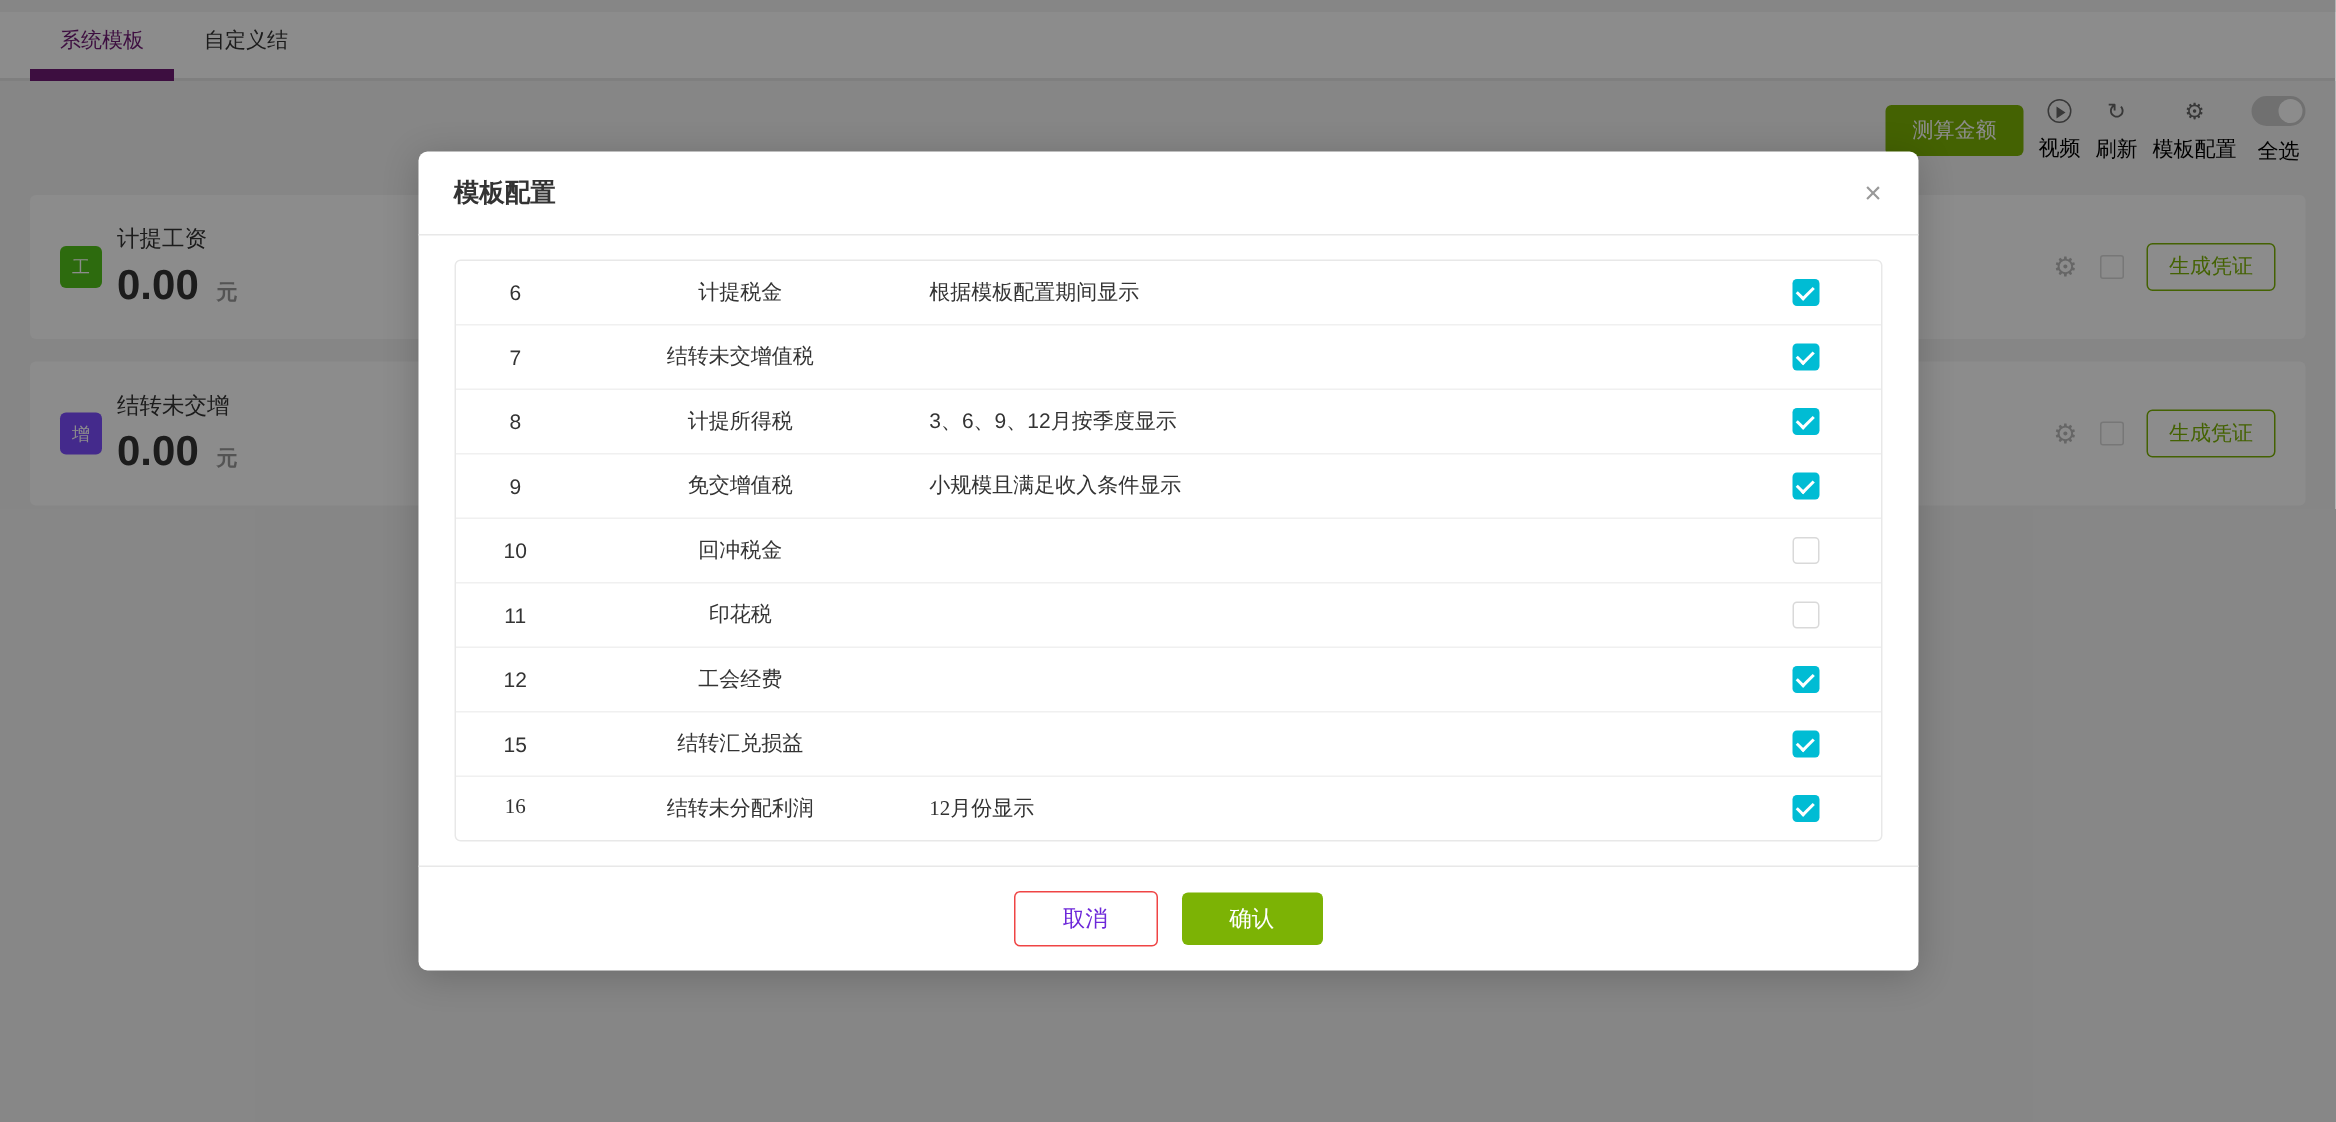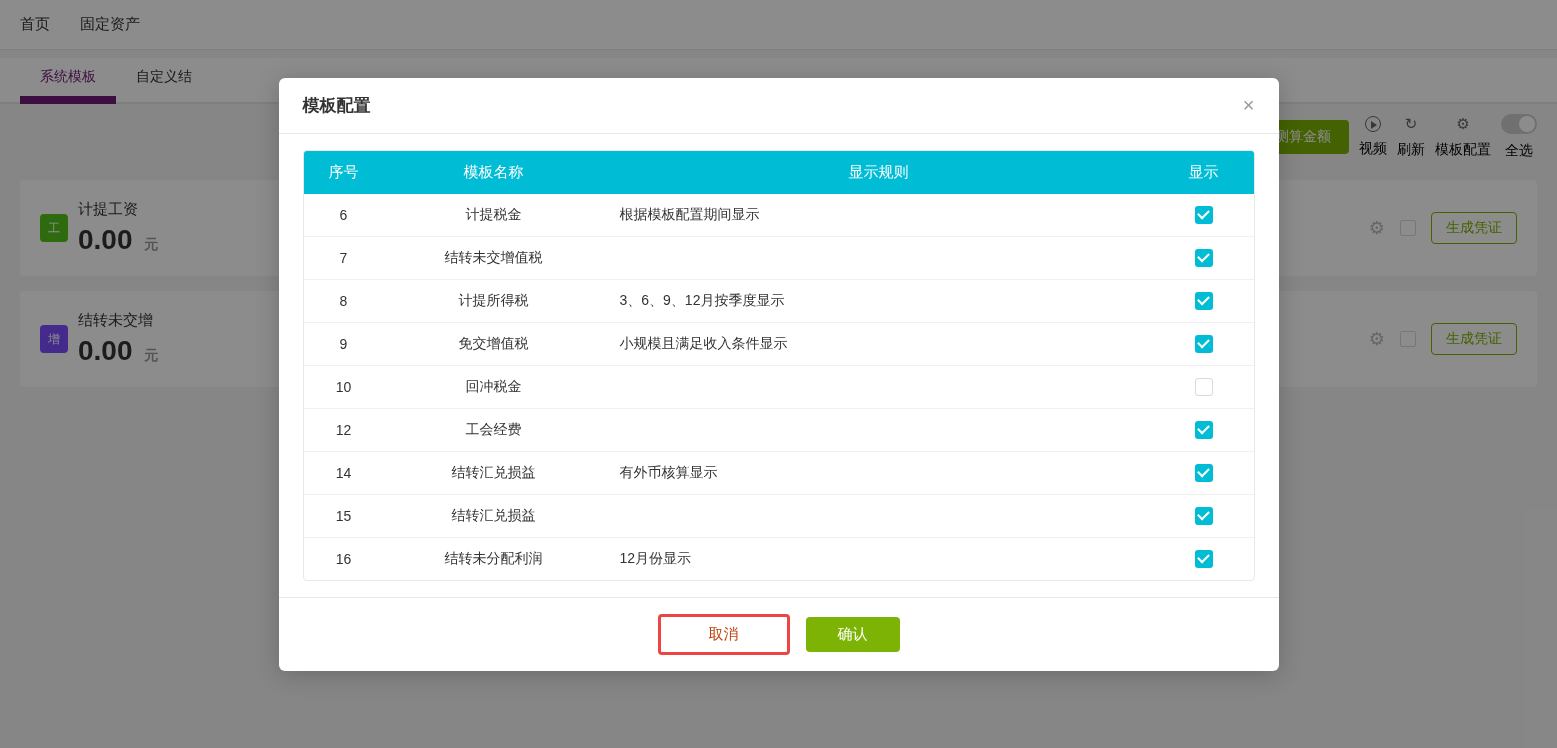--- a/index.html
+++ b/index.html
@@ -241,20 +241,21 @@
     .config-table thead th:last-child {
       width: 100px;
     }
 
     .config-table tbody tr {
       border-bottom: 1px solid #f0f0f0;
     }
 
     .config-table tbody tr:last-child {
       border-bottom: none;
+      font-family: Liberation Serif, serif;
     }
 
     .config-table tbody td {
       padding: 12px 16px;
       text-align: center;
       color: #333;
       font-size: 14px;
     }
 
     .config-table tbody td:nth-child(3) {
@@ -299,23 +300,23 @@
       display: flex;
       align-items: center;
       justify-content: center;
       padding: 16px 24px;
       gap: 16px;
       border-top: 1px solid #e8e8e8;
     }
 
     .btn-cancel {
       background: #fff;
-      color: #c2410c;
-      border: 3px solid #ef4444;
-      padding: 8px 48px;
+      color: #6d28d9;
+      border: 1px solid #ef4444;
+      padding: 8px 32px;
       border-radius: 4px;
       font-size: 15px;
       cursor: pointer;
       min-width: 90px;
     }
 
     .btn-confirm {
       background: #7cb305;
       color: #fff;
       border: none;
@@ -378,24 +379,20 @@
     .icon-setting {
       font-size: 15px;
       color: #666;
     }
   </style>
 </head>
 <body>
 
 <div class="bg-page">
 
-  <div class="bg-topbar">
-    <span class="bg-nav-item">首页</span>
-    <span class="bg-nav-item">固定资产</span>
-  </div>
 
   <div class="bg-tabs">
     <div class="bg-tab active">系统模板</div>
     <div class="bg-tab">自定义结</div>
   </div>
 
   <div class="bg-toolbar">
     <button class="btn-calc">测算金额</button>
     <div class="toolbar-group">
       <span class="icon-play"></span>
@@ -460,30 +457,20 @@
 
   <div class="dialog">
 
     <div class="dialog-header">
       <span class="dialog-title">模板配置</span>
       <button class="close-btn">×</button>
     </div>
 
     <div class="dialog-body">
       <div class="table-container">
-        <table class="config-table">
-          <thead>
-            <tr>
-              <th>序号</th>
-              <th>模板名称</th>
-              <th>显示规则</th>
-              <th>显示</th>
-            </tr>
-          </thead>
-        </table>
         <div class="scrollbar-area">
           <table class="config-table">
             <colgroup>
               <col style="width:80px">
               <col style="width:220px">
               <col>
               <col style="width:100px">
             </colgroup>
             <tbody id="table-body">
             <tr>
@@ -530,33 +517,33 @@
                   <td>10</td>
                   <td>回冲税金</td>
                   <td></td>
                   <td>
                     <div style="display: flex; justify-content: center;">
                       <div class="checkbox-unchecked"></div>
                     </div>
                   </td>
                 </tr>
                 <tr>
+                  <td>11</td>
+                  <td>印花税</td>
+                  <td></td>
+                  <td>
+                    <div style="display: flex; justify-content: center;">
+                      <div class="checkbox-unchecked"></div>
+                    </div>
+                  </td>
+                </tr>
+                <tr>
                   <td>12</td>
                   <td>工会经费</td>
                   <td></td>
-                  <td>
-                    <div style="display: flex; justify-content: center;">
-                      <div class="checkbox-checked"></div>
-                    </div>
-                  </td>
-                </tr>
-                <tr>
-                  <td>14</td>
-                  <td>结转汇兑损益</td>
-                  <td>有外币核算显示</td>
                   <td>
                     <div style="display: flex; justify-content: center;">
                       <div class="checkbox-checked"></div>
                     </div>
                   </td>
                 </tr>
                 <tr>
                   <td>15</td>
                   <td>结转汇兑损益</td>
                   <td></td>

